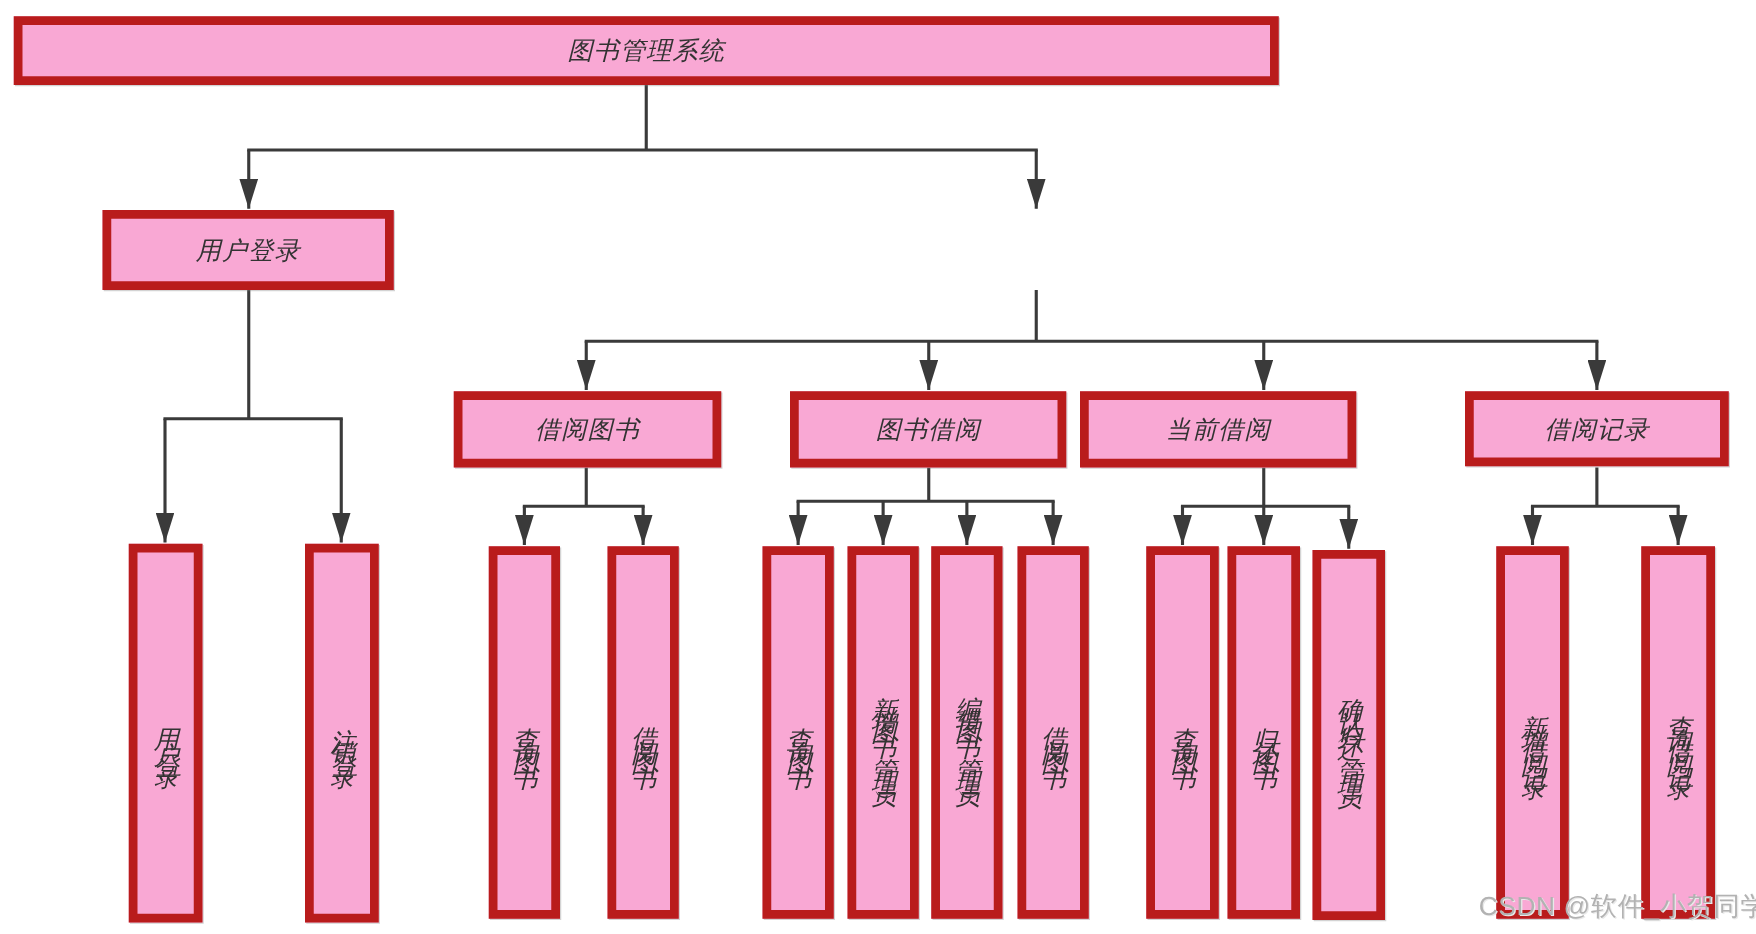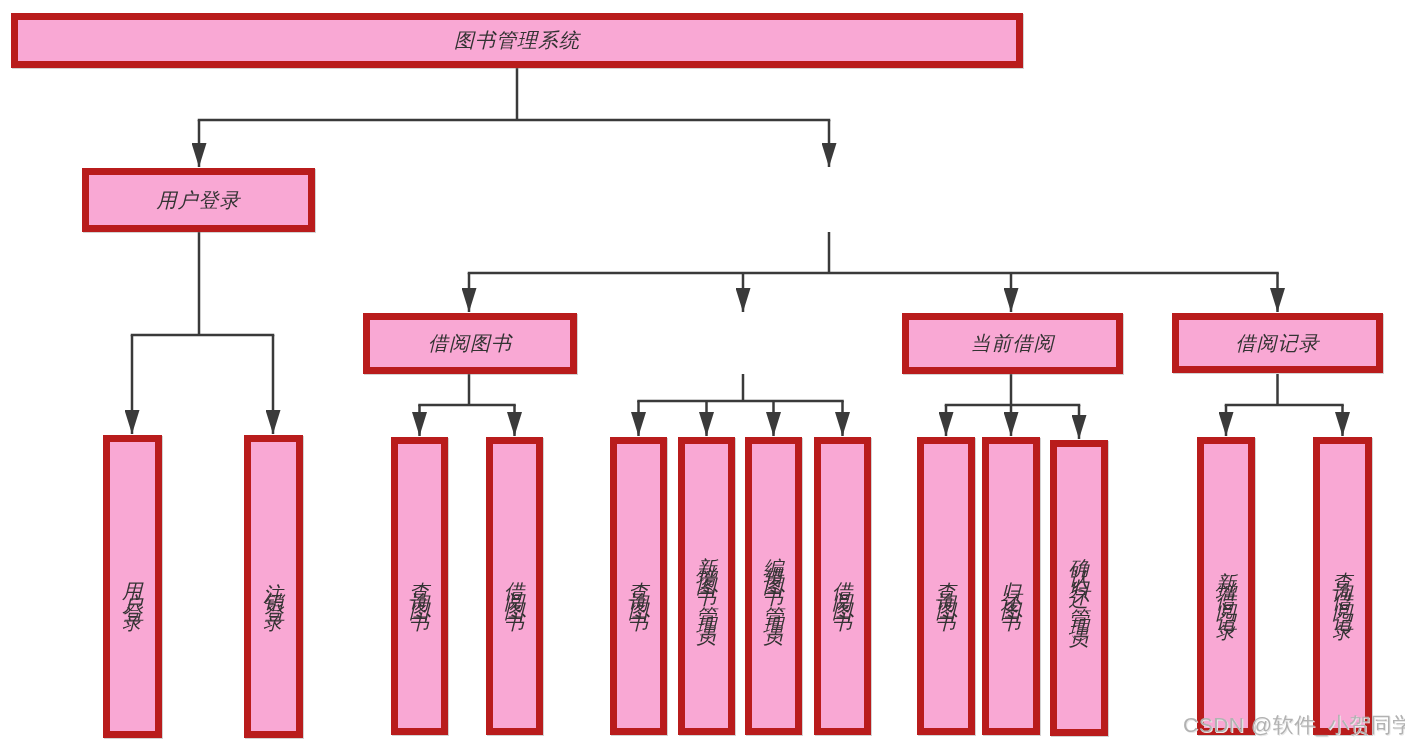--- a/index.html
+++ b/index.html
@@ -110,21 +110,22 @@
       <path d="M1226,405 V436" marker-end="url(#arrowhead)"></path>
       <path d="M1342.5,405 V436" marker-end="url(#arrowhead)"></path>
     </g>
   </svg>
 
   <div class="node hbox" style="left:11px; top:13px; width:1012px; height:55px;">图书管理系统</div>
 
   <div class="node hbox" style="left:82px; top:168px; width:233px; height:64px;">用户登录</div>
 
   <div class="node hbox" style="left:363px; top:313px; width:214px; height:61px;">借阅图书</div>
-  <div class="node hbox" style="left:902px; top:313px; width:221px; height:61px;">当前借阅</div>
+  <div class="node hbox" style="left:632px; top:313px; width:221px; height:61px;">图书借阅</div>
+  <div class="node hbox" style="left:864px; top:313px; width:221px; height:61px;">当前借阅</div>
   <div class="node hbox" style="left:1172px; top:313px; width:211px; height:60px;">借阅记录</div>
 
   <div class="node vbox" style="left:103px; top:435px; width:59px; height:303px;">用户登录</div>
   <div class="node vbox" style="left:244px; top:435px; width:59px; height:303px;">注销登录</div>
 
   <div class="node vbox" style="left:391px; top:437px; width:57px; height:298px;">查询图书</div>
   <div class="node vbox" style="left:486px; top:437px; width:57px; height:298px;">借阅图书</div>
 
   <div class="node vbox" style="left:610px; top:437px; width:57px; height:298px;">查询图书</div>
   <div class="node vbox" style="left:678px; top:437px; width:57px; height:298px;">新增图书（管理员）</div>

